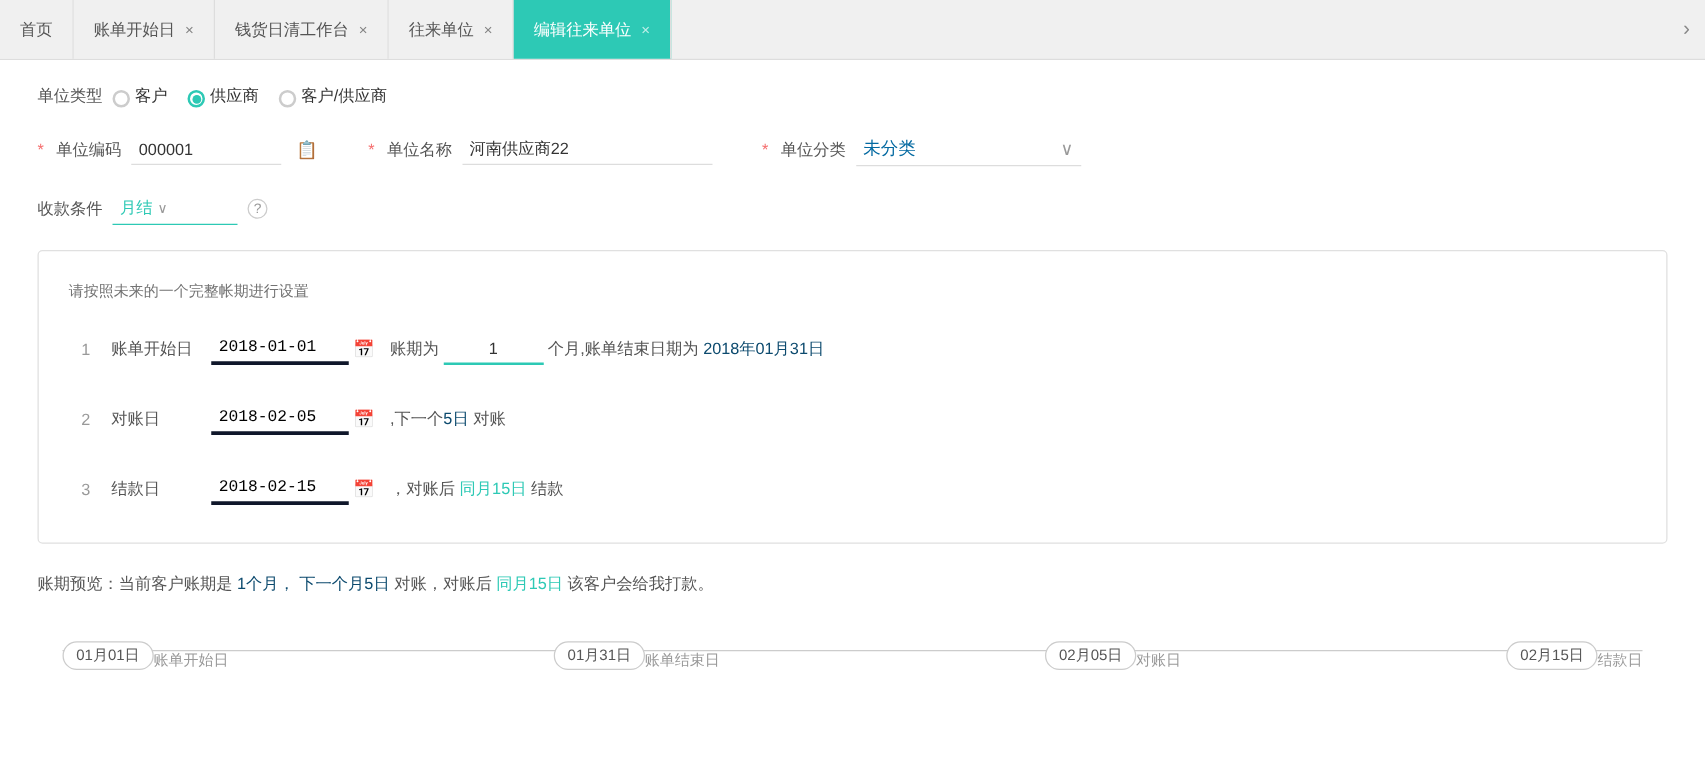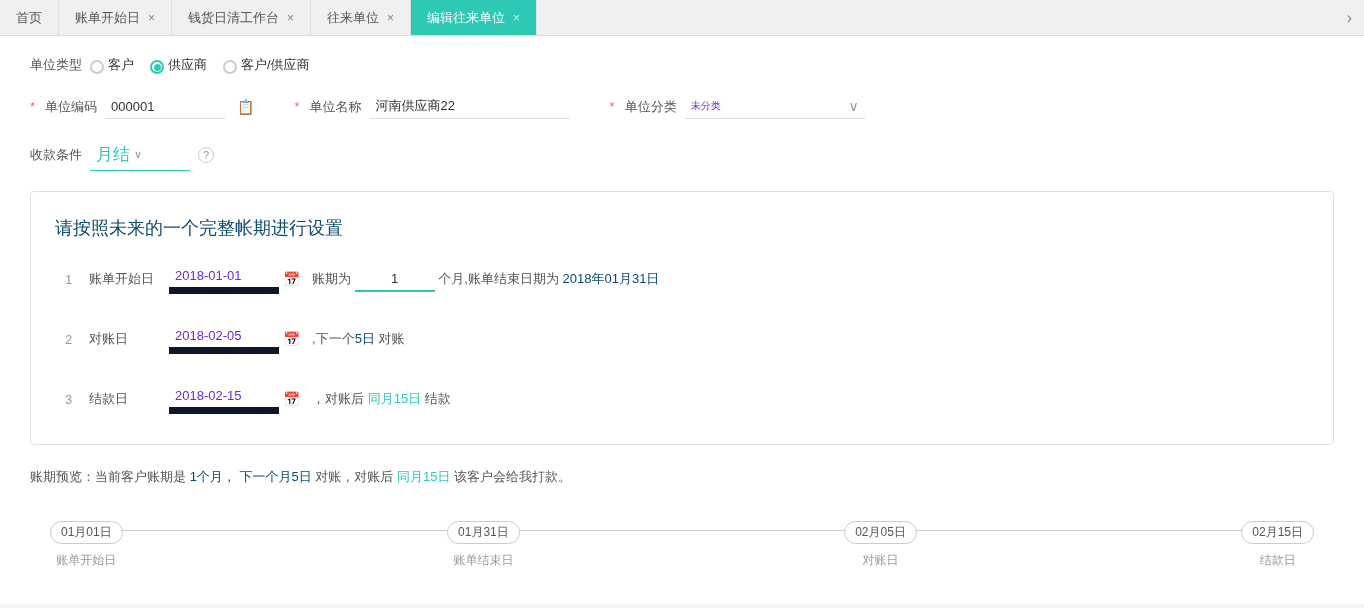--- a/index.html
+++ b/index.html
@@ -4,21 +4,21 @@
   <style>
     * { box-sizing: border-box; margin: 0; padding: 0; }
     body { font-family: 'Microsoft YaHei', Arial, sans-serif; font-size: 13px; background: #f5f5f5; color: #333; }
 
     
     .tab-bar {
       display: flex;
       align-items: stretch;
       background: #f0f0f0;
       border-bottom: 1px solid #ddd;
-      height: 36px;
+      height: 48px;
     }
     .tab-item {
       display: flex;
       align-items: center;
       padding: 0 16px;
       cursor: pointer;
       font-size: 13px;
       color: #555;
       border-right: 1px solid #ddd;
       gap: 8px;
@@ -133,39 +133,39 @@
     .dropdown-wrap {
       display: flex;
       align-items: center;
       border-bottom: 1px solid #2dc9b5;
       padding: 4px 6px;
       min-width: 100px;
       cursor: pointer;
     }
     .dropdown-val {
       color: #2dc9b5;
-      font-size: 17px;
+      font-size: 13px;
       margin-right: 4px;
     }
     .dropdown-arrow {
       color: #999;
       font-size: 11px;
     }
 
     .category-wrap {
       display: flex;
       align-items: center;
       border-bottom: 1px solid #ddd;
       padding: 4px 6px;
       min-width: 180px;
       cursor: pointer;
     }
     .category-val {
-      color: #6d28d9;
-      font-size: 10px;
+      color: #0369a1;
+      font-size: 14px;
       flex: 1;
     }
     .category-arrow {
       color: #999;
       font-size: 14px;
     }
 
     .help-icon {
       width: 16px;
       height: 16px;
@@ -181,22 +181,22 @@
 
     
     .settings-box {
       border: 1px solid #e0e0e0;
       border-radius: 4px;
       padding: 24px 24px 30px;
       margin-bottom: 20px;
     }
 
     .settings-title {
-      font-size: 18px;
-      color: #0c4a6e;
+      font-size: 12px;
+      color: #737373;
       margin-bottom: 24px;
     }
 
     .setting-row {
       display: flex;
       align-items: center;
       margin-bottom: 30px;
       padding-left: 10px;
     }
     .setting-row:last-child { margin-bottom: 0; }
@@ -208,27 +208,28 @@
     }
 
     .row-label {
       width: 80px;
       color: #555;
       font-size: 13px;
     }
 
     .date-input {
       border: none;
-      border-bottom: 7px solid #0f172a;
+      border-bottom: 3px solid #0f172a;
       padding: 4px 6px;
       font-size: 13px;
       outline: none;
       background: transparent;
-      color: #6d28d9;
+      color: #000000;
       width: 110px;
+      font-family: Liberation Mono, monospace;
     }
 
     .row-suffix {
       display: flex;
       align-items: center;
       margin-left: 8px;
       color: #555;
       font-size: 13px;
     }
 
@@ -274,21 +275,21 @@
 
     .timeline-nodes {
       display: flex;
       width: 100%;
       justify-content: space-between;
       position: relative;
     }
 
     .timeline-node {
       display: flex;
-      flex-direction: column;
+      flex-direction: row;
       align-items: center;
       position: relative;
     }
 
     .node-date-box {
       border: 1px solid #ccc;
       border-radius: 14px;
       padding: 2px 10px;
       font-size: 12px;
       color: #555;

